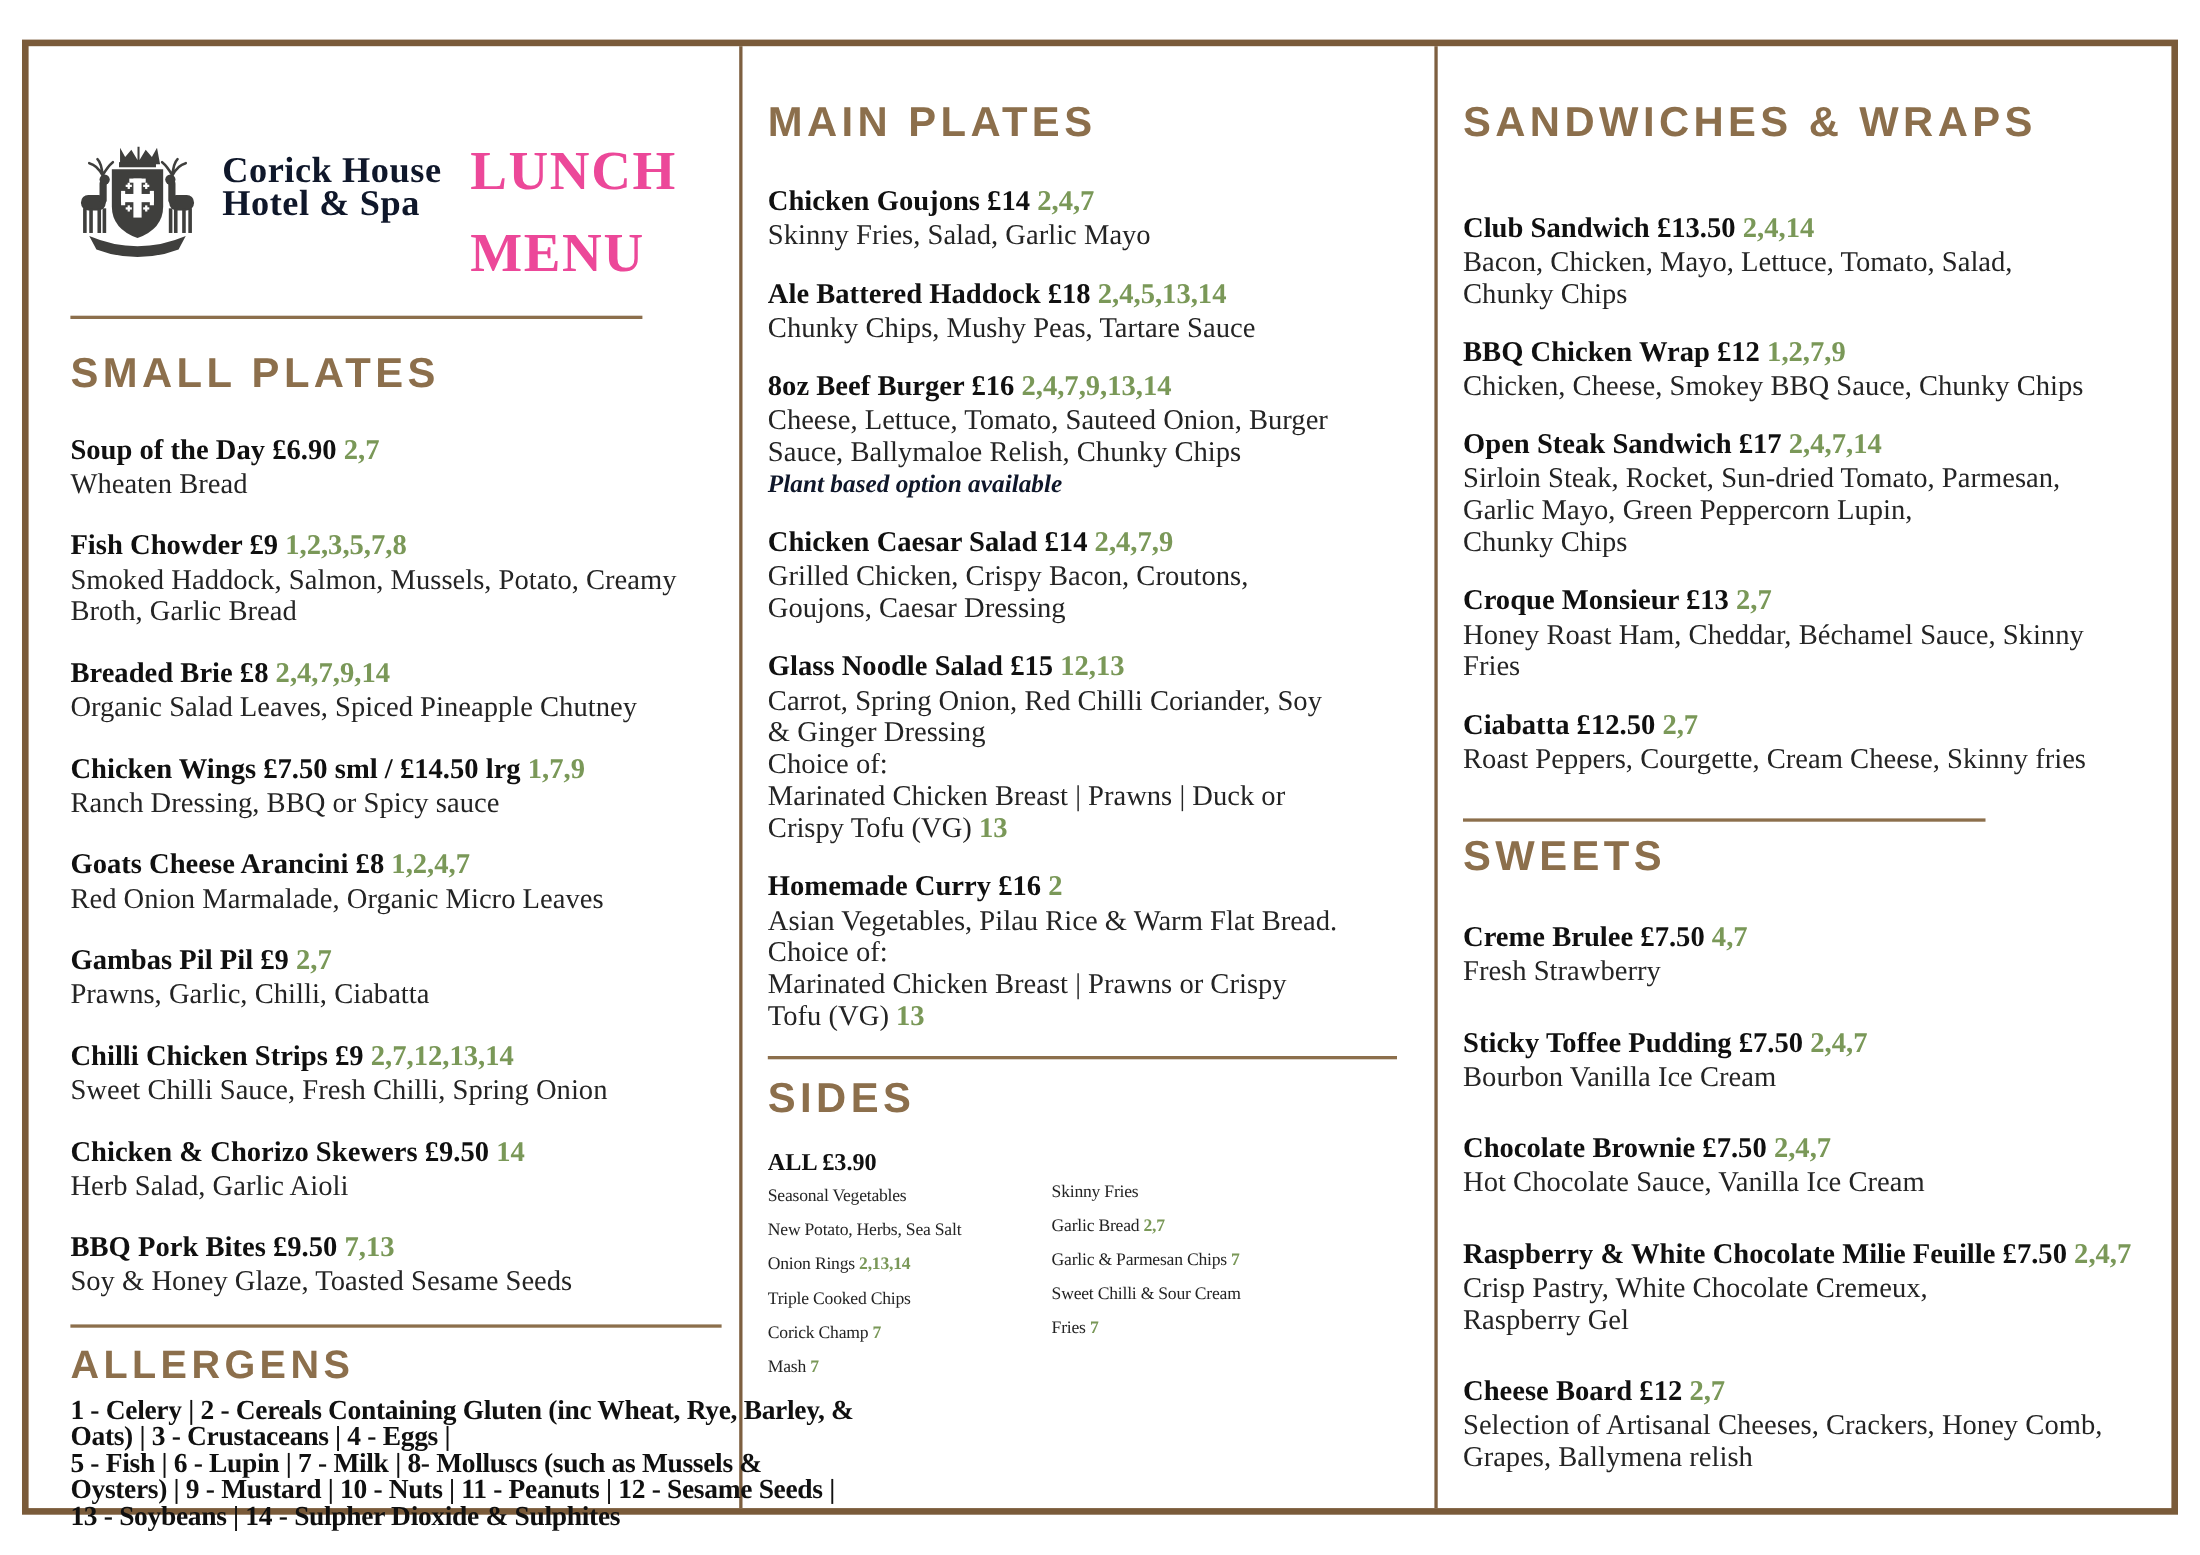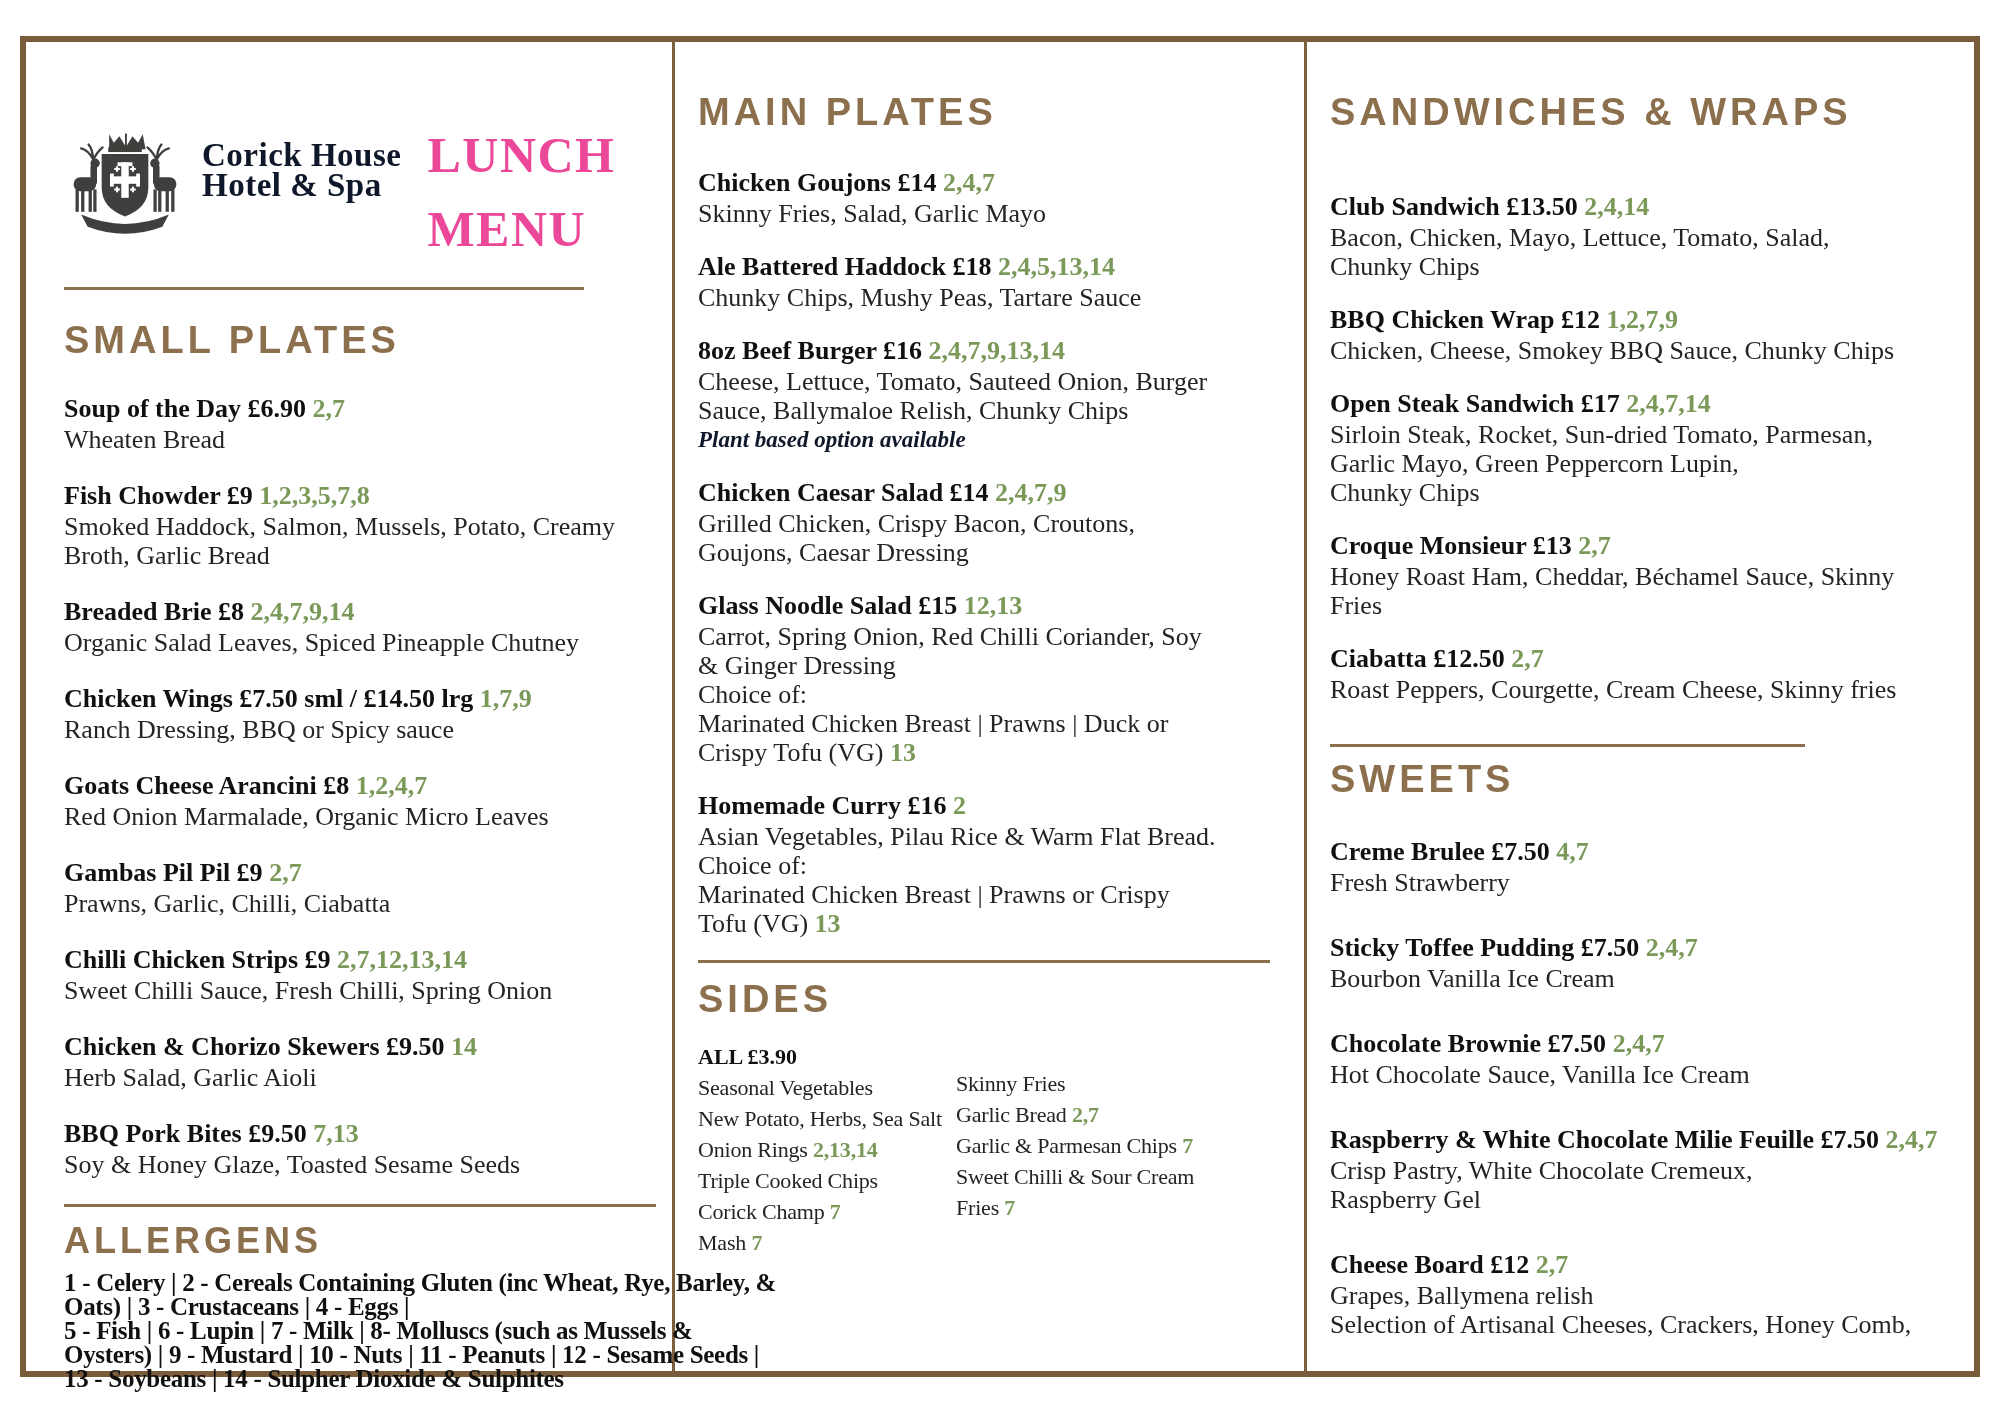--- a/index.html
+++ b/index.html
@@ -57,21 +57,21 @@
   #small-plates-items .item{margin-bottom:25px;}
   #sweets-items .item{margin-bottom:34px;}
   .item-name{font-weight:700;font-size:26px;line-height:33px;color:#101010;white-space:nowrap;}
   .line{font-size:26px;line-height:29px;color:#242424;white-space:nowrap;}
   .alg{color:#7a9858;font-weight:700;}
   .note{font-size:23px;line-height:29px;font-weight:700;font-style:italic;color:#0f172a;}
 
   
   .sides-row{position:relative;}
   .sides-all{font-weight:700;font-size:22px;line-height:31px;color:#101010;white-space:nowrap;}
-  .sides-line{font-size:22px;line-height:31px;color:#242424;white-space:nowrap;letter-spacing:-0.2px;}
+  .sides-line{font-size:16px;line-height:31px;color:#242424;white-space:nowrap;letter-spacing:-0.2px;}
   .sides-right{position:absolute;left:258px;top:27px;}
 
   
   .allergen-line{
     font-weight:700;font-size:25px;line-height:24px;color:#101010;
     white-space:nowrap;letter-spacing:-0.3px;
   }
 </style>
 </head>
 <body>
@@ -297,18 +297,18 @@
           <div class="item-name">Chocolate Brownie £7.50<span class="alg"> 2,4,7</span></div>
           <div class="line">Hot Chocolate Sauce, Vanilla Ice Cream</div>
         </div>
         <div class="item">
           <div class="item-name">Raspberry &amp; White Chocolate Milie Feuille £7.50<span class="alg"> 2,4,7</span></div>
           <div class="line">Crisp Pastry, White Chocolate Cremeux,</div>
           <div class="line">Raspberry Gel</div>
         </div>
         <div class="item">
           <div class="item-name">Cheese Board £12<span class="alg"> 2,7</span></div>
+          <div class="line">Selection of Artisanal Cheeses, Crackers, Honey Comb,</div>
           <div class="line">Grapes, Ballymena relish</div>
-          <div class="line">Selection of Artisanal Cheeses, Crackers, Honey Comb,</div>
         </div>
       </div>
   </div>
 </div>
 
 </body></html>

